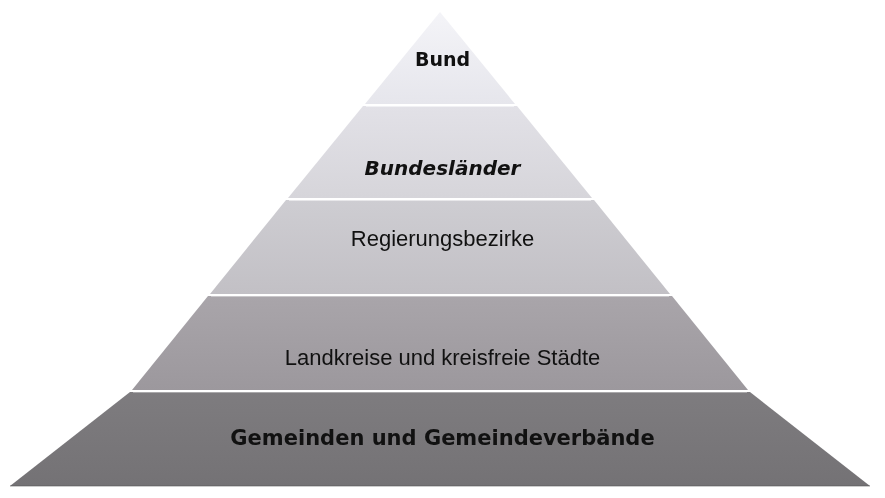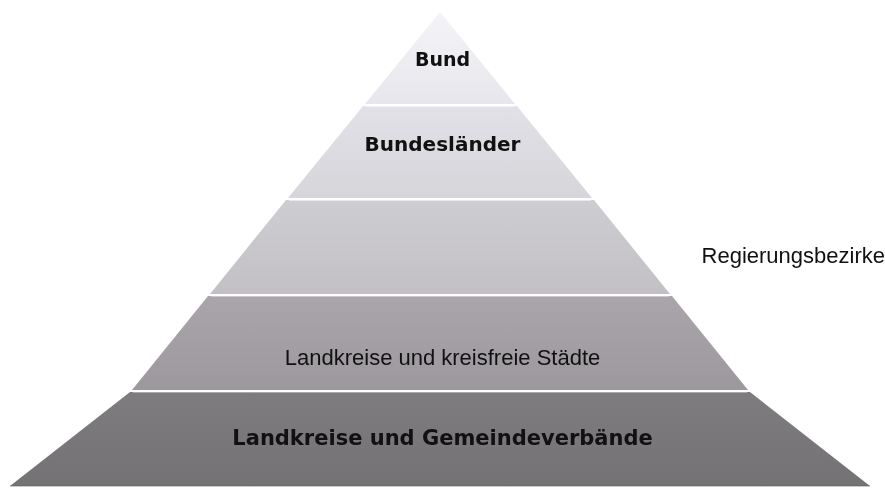--- a/index.html
+++ b/index.html
@@ -43,17 +43,17 @@
     <polygon points="130,392 750,392 870,486 10,486" fill="url(#g4)"></polygon>
 
     <line x1="366" y1="106" x2="514" y2="106" stroke="#ffffff" stroke-opacity="0.7" stroke-width="1.5"></line>
     <line x1="289" y1="200" x2="591" y2="200" stroke="#ffffff" stroke-opacity="0.7" stroke-width="1.5"></line>
     <line x1="211" y1="296" x2="669" y2="296" stroke="#ffffff" stroke-opacity="0.5" stroke-width="1.5"></line>
     <line x1="133" y1="392" x2="747" y2="392" stroke="#ffffff" stroke-opacity="0.45" stroke-width="1.5"></line>
     <line x1="10" y1="486" x2="870" y2="486" stroke="#555" stroke-opacity="0.4" stroke-width="1.5"></line>
   </svg>
 
   <div class="layer-label bold" style="top:48px; font-size:19px;">Bund</div>
-  <div class="layer-label bold" style="top:132px; font-size:20px;">Bundesländer</div>
-  <div class="layer-label" style="top:243px; font-size:20px; font-family: 'Liberation Sans', sans-serif; font-size:22px;text-align:right;">Regierungsbezirke</div>
+  <div class="layer-label bold" style="top:156px; font-size:20px;font-style:italic;">Bundesländer</div>
+  <div class="layer-label" style="top:226px; font-size:20px; font-family: 'Liberation Sans', sans-serif; font-size:22px;">Regierungsbezirke</div>
   <div class="layer-label" style="top:345px; font-size:22px; font-family: 'Liberation Sans', sans-serif;">Landkreise und kreisfreie Städte</div>
-  <div class="layer-label bold" style="top:426px; font-size:21px;">Landkreise und Gemeindeverbände</div>
+  <div class="layer-label bold" style="top:426px; font-size:21px;">Gemeinden und Gemeindeverbände</div>
 </div>
 
 </body></html>

